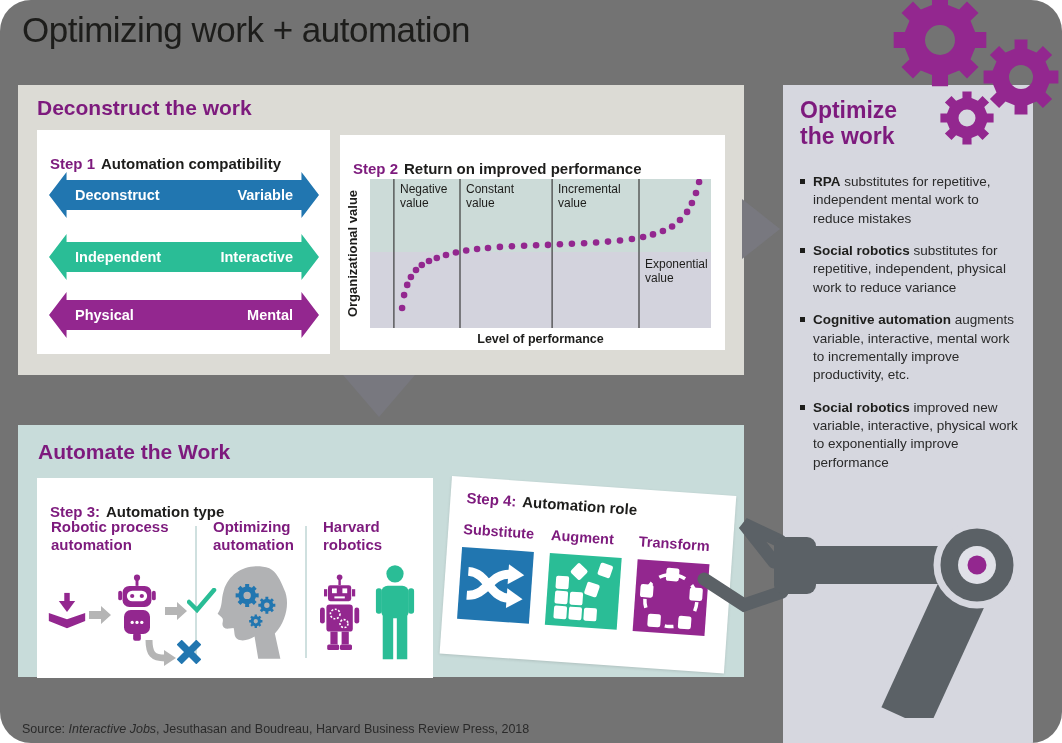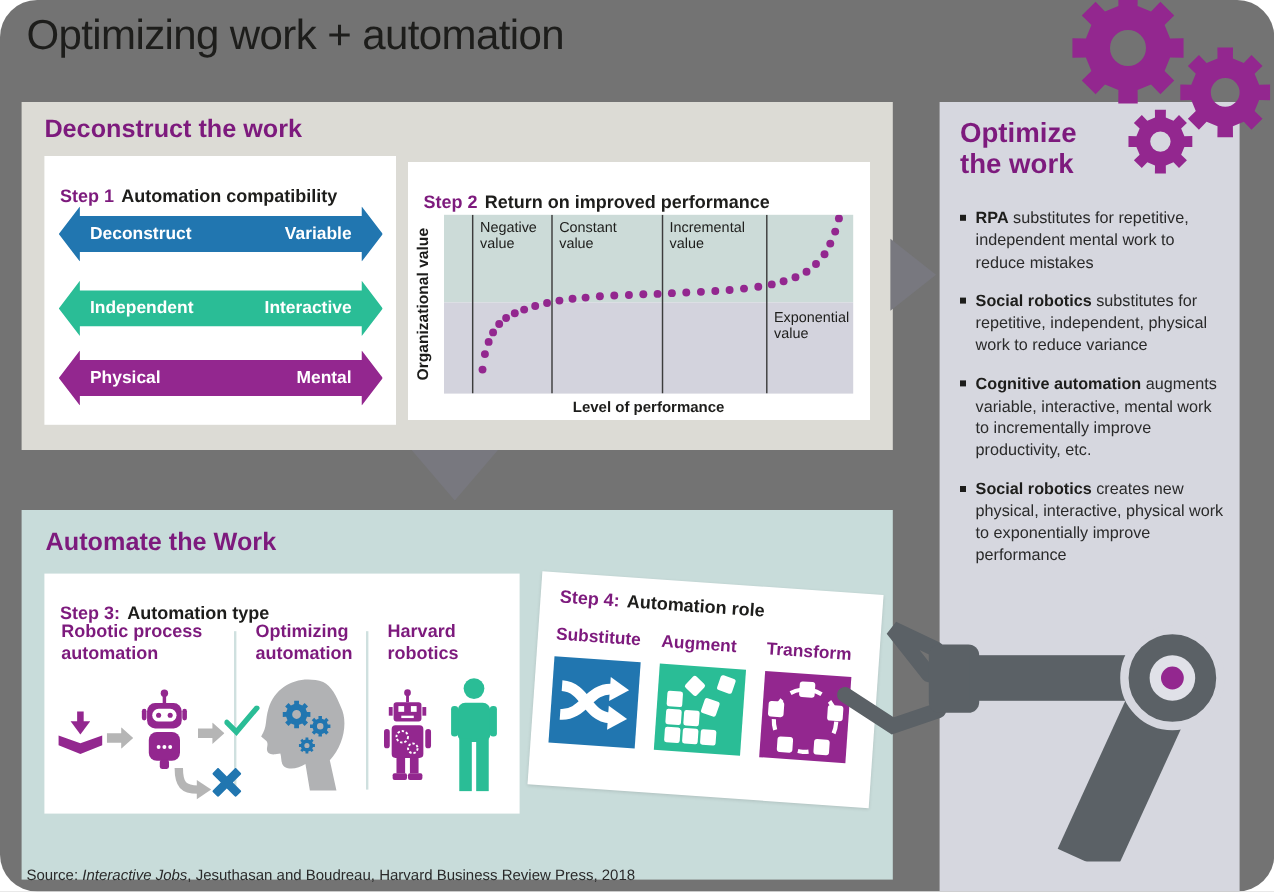--- a/index.html
+++ b/index.html
@@ -4,21 +4,21 @@
 <style>
   html,body{margin:0;padding:0;background:#fff;}
   #page{position:relative;width:1062px;height:743px;background:#737373;overflow:hidden;
         font-family:"Liberation Sans","DejaVu Sans",sans-serif;color:#1d1d1b;border-radius:31px;}
   .abs{position:absolute;}
   
   #page-title{left:22px;top:10px;font-size:35px;font-weight:400;letter-spacing:-0.5px;color:#1d1d1b;}
   
   #deconstruct-panel{left:18px;top:85px;width:726px;height:290px;background:var(--panel-gray-warm);}
   #optimize-panel{left:783px;top:85px;width:250px;height:678px;background:var(--panel-gray-cool);z-index:1;text-decoration:underline;}
-  #automate-panel{left:18px;top:425px;width:726px;height:308px;background:var(--panel-teal);}
+  #automate-panel{left:18px;top:425px;width:726px;height:252px;background:var(--panel-teal);}
   .panel-heading{position:absolute;font-weight:bold;color:var(--purple-text);}
   #deconstruct-heading{left:19px;top:11px;font-size:21px;text-align:right;}
   #automate-heading{left:20px;top:15px;font-size:21px;}
   #optimize-heading{left:17px;top:13px;font-size:23px;line-height:1.12;font-weight:bold;color:var(--purple-text);position:absolute;}
   
   .card{position:absolute;background:#fff;}
   #step1-card{left:19px;top:45px;width:293px;height:224px;}
   #step2-card{left:322px;top:50px;width:385px;height:215px;}
   #step3-card{left:19px;top:53px;width:396px;height:200px;}
   #step4-card{left:434px;top:51px;width:285px;height:178px;transform:rotate(4deg);transform-origin:0 0;
@@ -167,21 +167,21 @@
       <li>
           <span class="bullet-square"></span>
           <p style="margin:0"><b>Social robotics</b><span> substitutes for repetitive, independent, physical work to reduce variance</span></p>
         </li>
       <li>
           <span class="bullet-square"></span>
           <p style="margin:0"><b>Cognitive automation</b><span> augments variable, interactive, mental work to incrementally improve productivity, etc.</span></p>
         </li>
       <li>
           <span class="bullet-square"></span>
-          <p style="margin:0"><b>Social robotics</b><span> creates new physical, interactive, physical work to exponentially improve performance</span></p>
+          <p style="margin:0"><b>Social robotics</b><span> improved new variable, interactive, physical work to exponentially improve performance</span></p>
         </li>
     </ul>
   </section>
 
   <svg id="gears-svg" class="abs" width="177" height="150">
       <path d="M101.3,31.9 L101.3,48.1 L90.1,48.0 L85.5,59.2 L93.5,67.0 L82.0,78.5 L74.2,70.5 L63.0,75.1 L63.1,86.3 L46.9,86.3 L47.0,75.1 L35.8,70.5 L28.0,78.5 L16.5,67.0 L24.5,59.2 L19.9,48.0 L8.7,48.1 L8.7,31.9 L19.9,32.0 L24.5,20.8 L16.5,13.0 L28.0,1.5 L35.8,9.5 L47.0,4.9 L46.9,-6.3 L63.1,-6.3 L63.0,4.9 L74.2,9.5 L82.0,1.5 L93.5,13.0 L85.5,20.8 L90.1,32.0 Z M 70,40 A 15,15 0 1 0 40,40 A 15,15 0 1 0 70,40 Z" fill="#93278f" fill-rule="evenodd"></path>
       <path d="M173.4,70.5 L173.4,83.5 L164.3,83.4 L160.5,92.5 L167.1,98.9 L157.9,108.1 L151.5,101.5 L142.4,105.3 L142.5,114.4 L129.5,114.4 L129.6,105.3 L120.5,101.5 L114.1,108.1 L104.9,98.9 L111.5,92.5 L107.7,83.4 L98.6,83.5 L98.6,70.5 L107.7,70.6 L111.5,61.5 L104.9,55.1 L114.1,45.9 L120.5,52.5 L129.6,48.7 L129.5,39.6 L142.5,39.6 L142.4,48.7 L151.5,52.5 L157.9,45.9 L167.1,55.1 L160.5,61.5 L164.3,70.6 Z M 148,77 A 12,12 0 1 0 124,77 A 12,12 0 1 0 148,77 Z" fill="#93278f" fill-rule="evenodd"></path>
       <path d="M108.6,113.4 L108.6,122.6 L102.0,122.5 L99.3,128.9 L104.1,133.5 L97.5,140.1 L92.9,135.3 L86.5,138.0 L86.6,144.6 L77.4,144.6 L77.5,138.0 L71.1,135.3 L66.5,140.1 L59.9,133.5 L64.7,128.9 L62.0,122.5 L55.4,122.6 L55.4,113.4 L62.0,113.5 L64.7,107.1 L59.9,102.5 L66.5,95.9 L71.1,100.7 L77.5,98.0 L77.4,91.4 L86.6,91.4 L86.5,98.0 L92.9,100.7 L97.5,95.9 L104.1,102.5 L99.3,107.1 L102.0,113.5 Z M 90.5,118 A 8.5,8.5 0 1 0 73.5,118 A 8.5,8.5 0 1 0 90.5,118 Z" fill="#93278f" fill-rule="evenodd"></path>
     </svg>
 

